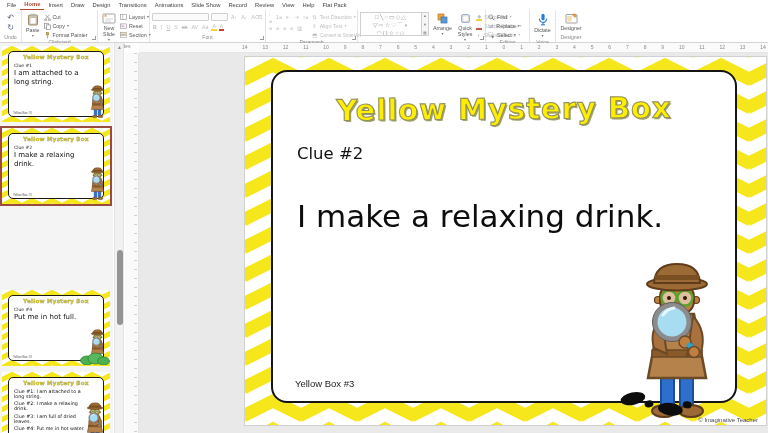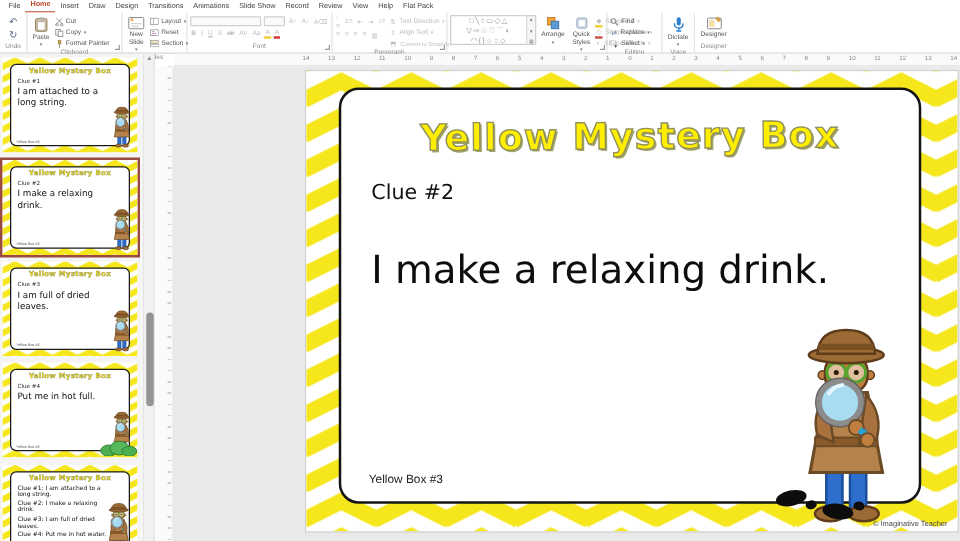--- a/index.html
+++ b/index.html
@@ -490,34 +490,20 @@
         <div class="tb-title">Yellow Mystery Box</div>
         <div class="tb-clue">Clue #2</div>
         <div class="tb-text">I make a relaxing drink.</div>
         <div class="tb-footer">Yellow Box #3</div>
       </div>
       <svg class="tb-det" viewBox="0 0 100 160">
           <use href="#detective"></use>
         </svg>
     </div>
 
-    <div class="thumb" style="top:166px">
-      <svg class="chev" width="108" height="76">
-          <rect width="108" height="76" fill="url(#chevS)"></rect>
-        </svg>
-      <div class="tcard">
-        <div class="tb-title">Yellow Mystery Box</div>
-        <div class="tb-clue">Clue #3</div>
-        <div class="tb-text">I am full of dried leaves.</div>
-        <div class="tb-footer">Yellow Box #3</div>
-      </div>
-      <svg class="tb-det" viewBox="0 0 100 160">
-          <use href="#detective"></use>
-        </svg>
-    </div>
 
     <div class="thumb" style="top:247px">
       <svg class="chev" width="108" height="76">
           <rect width="108" height="76" fill="url(#chevS)"></rect>
         </svg>
       <div class="tcard">
         <div class="tb-title">Yellow Mystery Box</div>
         <div class="tb-clue">Clue #4</div>
         <div class="tb-text">Put me in hot full.</div>
         <div class="tb-footer">Yellow Box #3</div>

